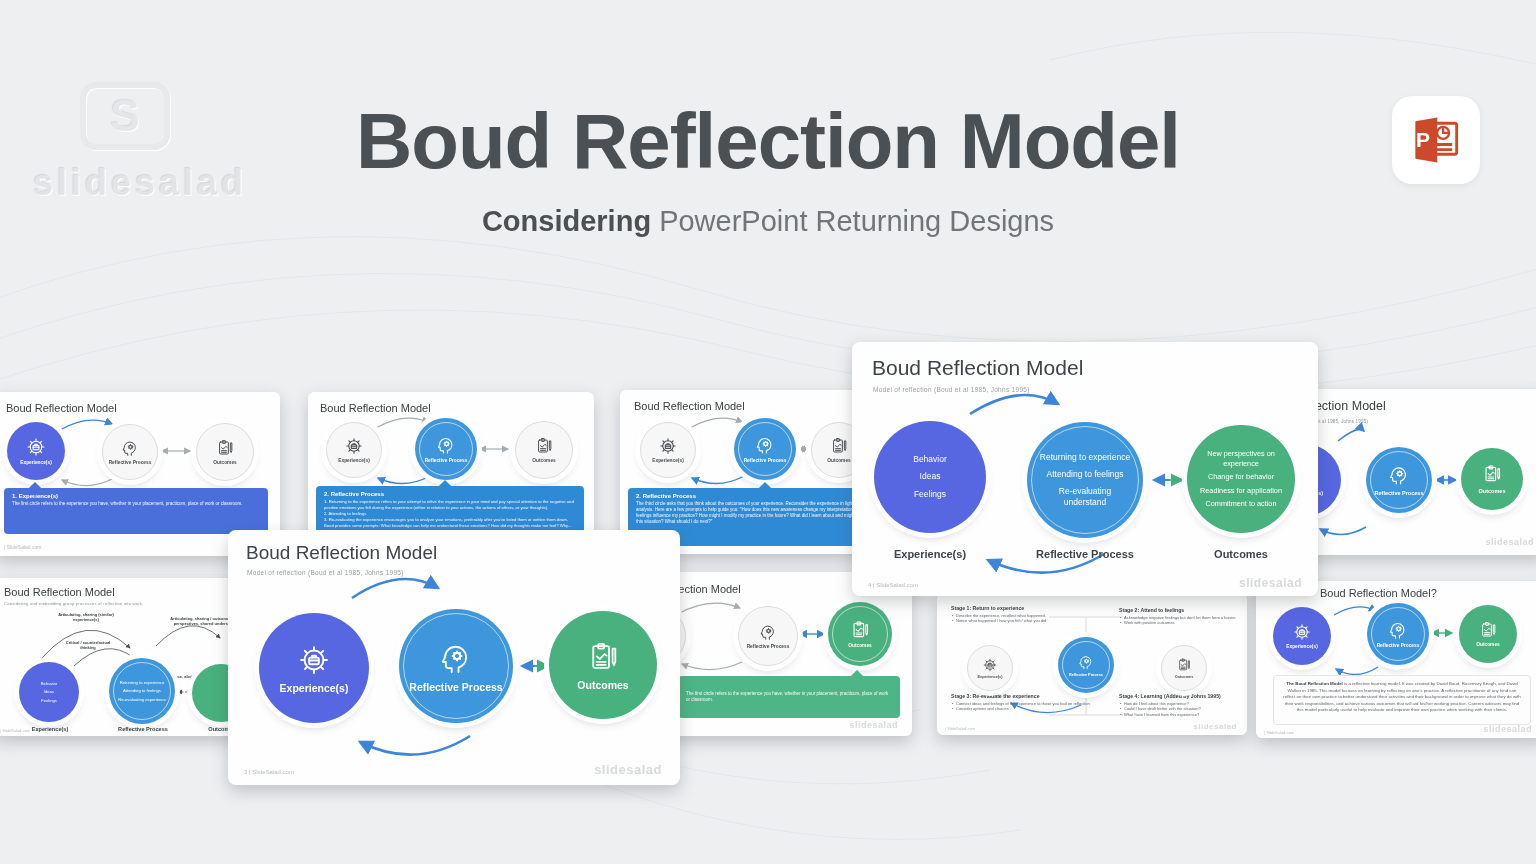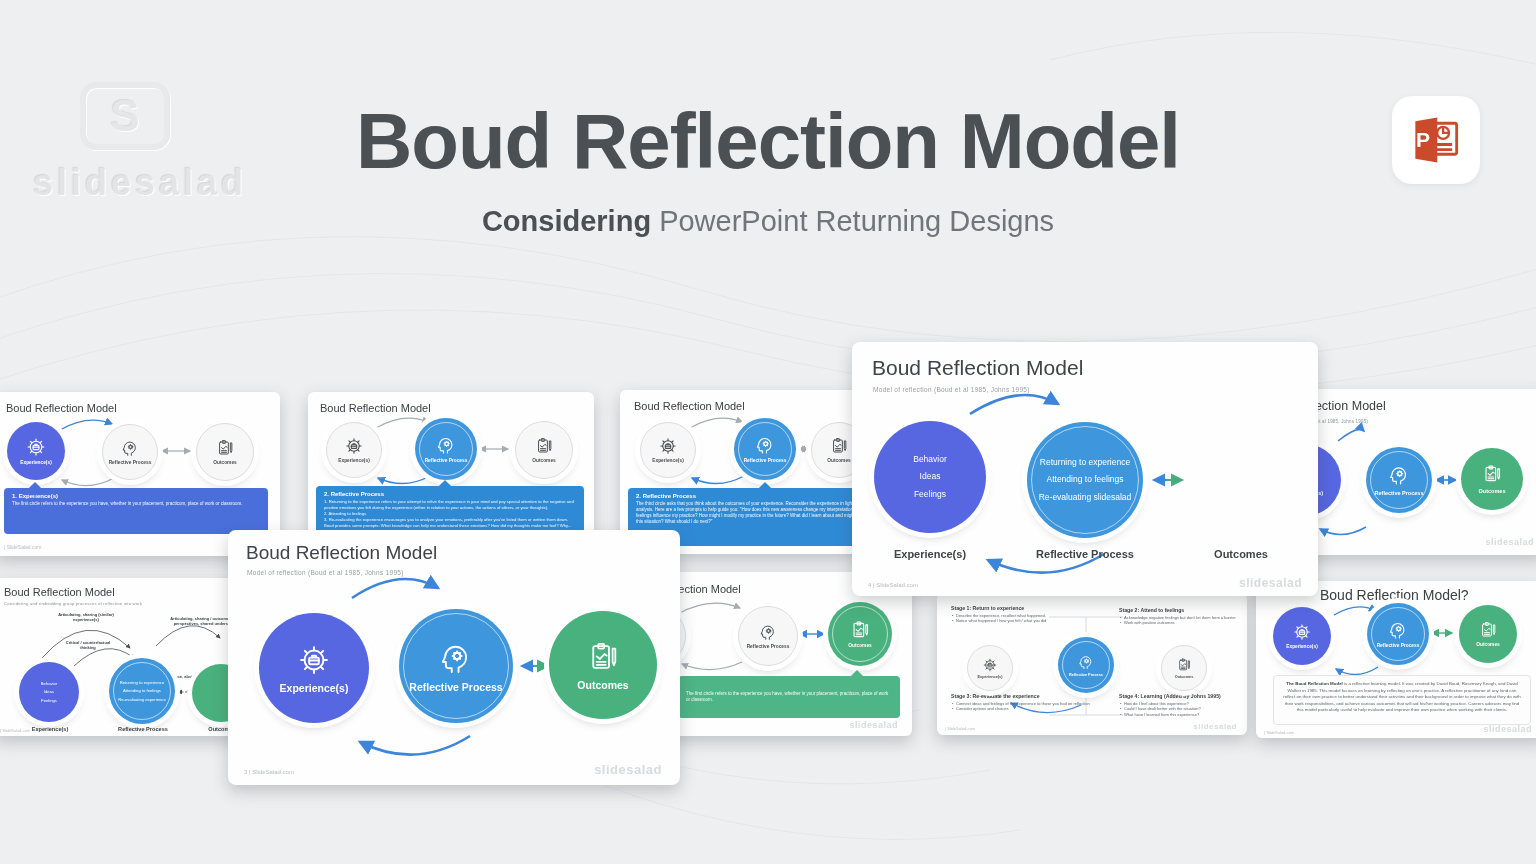--- a/index.html
+++ b/index.html
@@ -403,21 +403,21 @@
         <use href="#i-board"></use>
       </svg>
     <div class="lbl sm">Outcomes</div>
   </div>
   <div class="ftr" style="left:8px;bottom:4px;font-size:4px">| SlideSalad.com</div>
   <div class="wm" style="right:10px;bottom:4px;font-size:8px">slidesalad</div>
 </div>
 
 <div class="card" style="left:1256px;top:581px;width:290px;height:157px;z-index:9">
   <div class="wm" style="left:0px;top:5px;font-size:10px">slidesalad</div>
-  <div class="mini-title" style="left:64px;top:6px;font-size:14px">Boud Reflection Model?</div>
+  <div class="mini-title" style="left:64px;top:6px;font-size:11px">Boud Reflection Model?</div>
   <svg class="arrows" viewBox="0 0 290 157">
     <path d="M78 34 Q 102 20 120 30" stroke="#3d85d8" stroke-width="1.4" fill="none" marker-end="url(#m-blue)"></path>
     <path d="M122 86 Q 100 100 80 88" stroke="#3d85d8" stroke-width="1.4" fill="none" marker-end="url(#m-blue)"></path>
     <path d="M176 52 H 196" stroke="#45ae7c" stroke-width="1.4" fill="none" marker-start="url(#m-green)" marker-end="url(#m-green)"></path>
   </svg>
   <div class="circ indigo" style="left:17px;top:26px;width:58px;height:58px">
     <svg class="ic" style="width:20px;height:20px">
         <use href="#i-gear"></use>
       </svg>
     <div class="lbl">Experience(s)</div>
@@ -451,21 +451,27 @@
     <path d="M315 138 H 330" stroke="#45ae7c" stroke-width="2.2" fill="none" marker-end="url(#m-green)"></path>
   </svg>
   <div class="circ indigo" style="left:22px;top:79px;width:112px;height:112px">
     <div class="cl">Behavior</div>
     <div class="cl">Ideas</div>
     <div class="cl">Feelings</div>
   </div>
   <div class="circ blue ring" style="left:175px;top:80px;width:116px;height:116px">
     <div class="cl">Returning to experience</div>
     <div class="cl">Attending to feelings</div>
-    <div class="cl">Re-evaluating slidesalad</div>
+    <div class="cl">Re-evaluating understand</div>
+  </div>
+  <div class="circ green" style="left:335px;top:83px;width:108px;height:108px">
+    <div class="cl s7">New perspectives on experience</div>
+    <div class="cl s7">Change for behavior</div>
+    <div class="cl s7">Readiness for application</div>
+    <div class="cl s7">Commitment to action</div>
   </div>
   <div class="dlbl" style="left:8px;top:206px;width:140px">Experience(s)</div>
   <div class="dlbl" style="left:163px;top:206px;width:140px">Reflective Process</div>
   <div class="dlbl" style="left:319px;top:206px;width:140px">Outcomes</div>
   <div class="ftr" style="left:16px;bottom:8px;font-size:6px">4   | SlideSalad.com</div>
   <div class="wm" style="right:16px;bottom:6px;font-size:12px">slidesalad</div>
 </div>
 
 <div class="card" style="left:228px;top:530px;width:452px;height:255px;z-index:20;border-radius:8px">
   <div class="big-title" style="left:18px;top:12px;font-size:19px">Boud Reflection Model</div>

